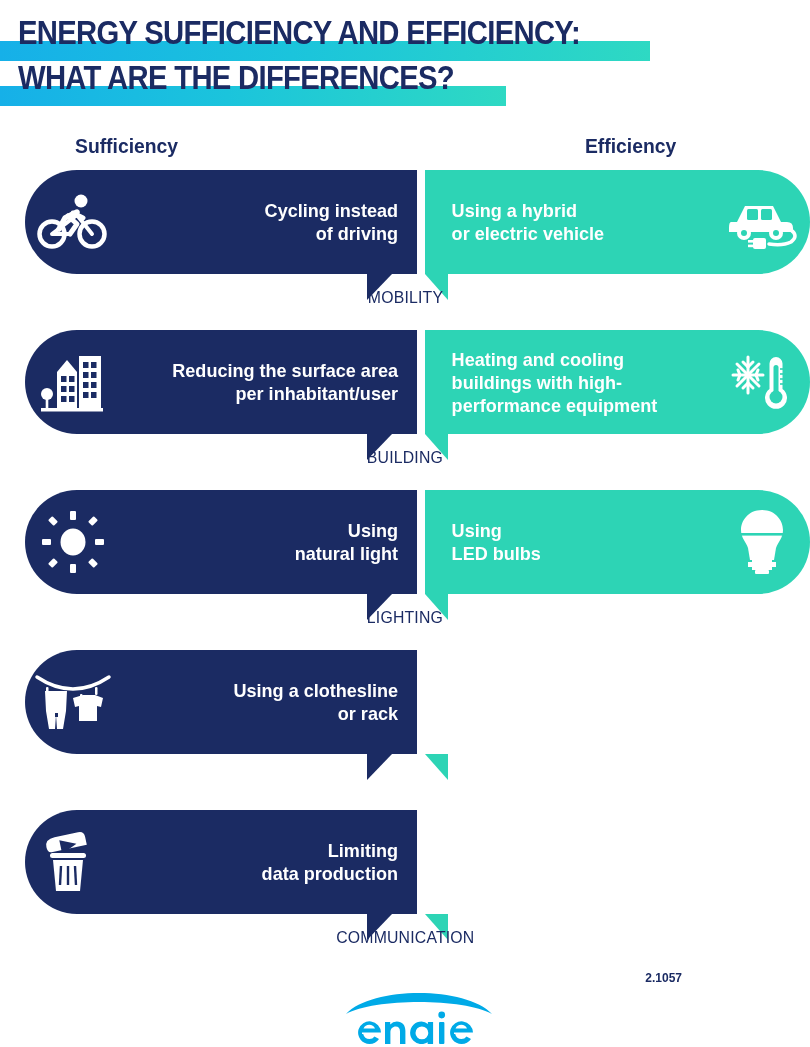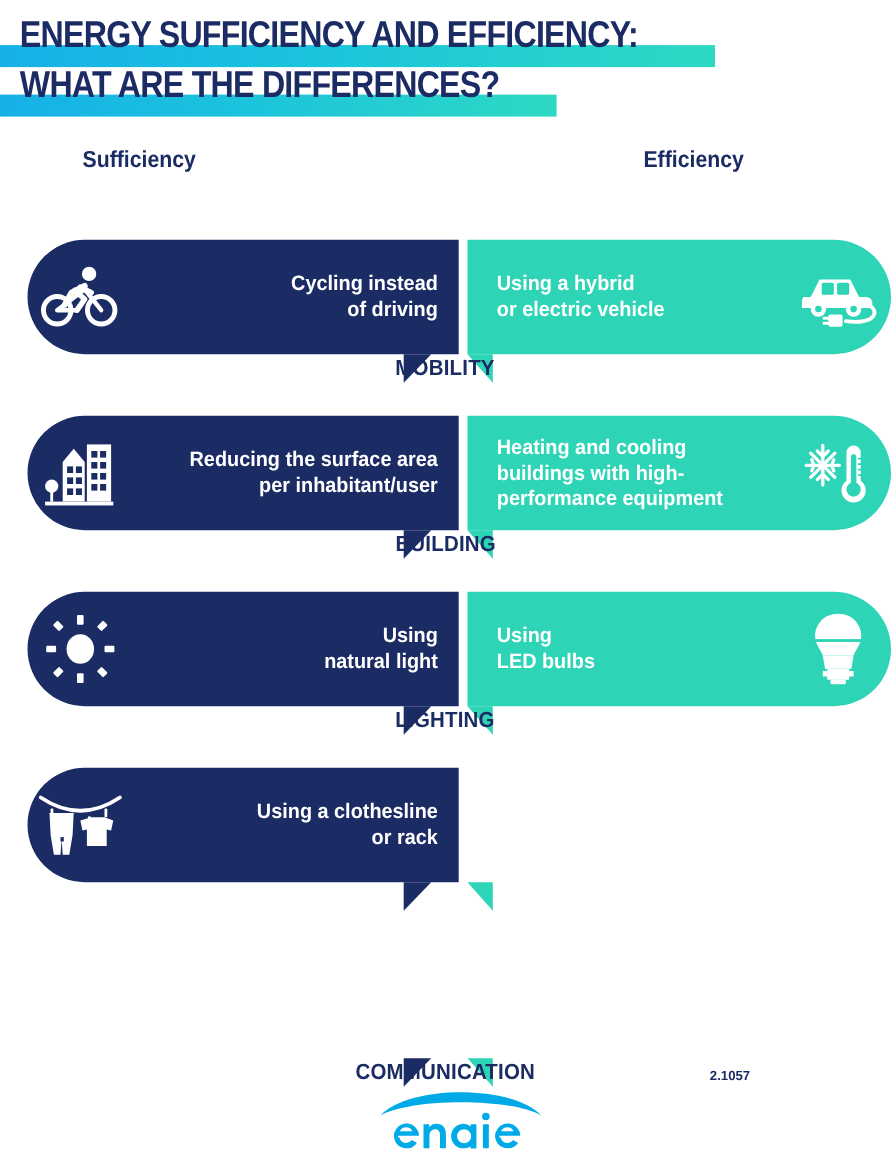--- a/index.html
+++ b/index.html
@@ -38,21 +38,21 @@
   .col-head {
     position: absolute; top: 134px;
     font-size: 21px; font-weight: 700; color: #1B2B63;
     font-family: "Liberation Sans Narrow", "Liberation Sans", sans-serif;
     transform: scaleX(0.92); 
   }
   .col-head.left  { left: 75px;  transform-origin: left top; }
   .col-head.right { right: 38px; transform-origin: right top; }
 
   
-  .rows { position: absolute; left: 0; top: 170px; width: 810px; margin-top: 48px; }
+  .rows { position: absolute; left: 0; top: 170px; width: 810px; }
   .row { position: relative; width: 810px; height: 160px; }
 
   .bubbles { position: relative; width: 810px; height: 114px; }
 
   .bubble {
     position: absolute; top: 0; height: 104px;
     display: flex; align-items: center;
   }
   .bubble .body {
     position: absolute; inset: 0;
@@ -95,24 +95,24 @@
     font-size: 19px;
     line-height: 23px;
     color: #ffffff;
     white-space: pre-line;
     transform: scaleX(0.95);
   }
   .bubble.left .txt  { flex: 1; text-align: right; padding-right: 20px; transform-origin: right center; }
   .bubble.right .txt { flex: 1; text-align: left;  padding-left: 28px;  transform-origin: left center; }
 
   .row-label {
-    position: absolute; top: 106px; left: 0; width: 810px;
+    position: absolute; top: 118px; left: 0; width: 810px;
     text-align: center;
     font-family: "Liberation Sans Narrow", "Liberation Sans", sans-serif;
-    font-weight: 700; font-size: 20px; letter-spacing: 0.2px;
+    font-weight: 400; font-size: 17px; letter-spacing: 0.2px;
     color: #1B2B63;
     text-transform: uppercase;
   }
   .row-label span { display:inline-block; transform: scaleX(0.93); }
 
   
   .date-text {
     position: absolute; right: 32px; top: 971px;
     font-family: "Liberation Sans Narrow", "Liberation Sans", sans-serif;
     font-weight: 700; font-size: 12px; color: #1B2B63;
@@ -322,20 +322,38 @@
 or rack</div>
         </div>
         <div class="tail left"></div>
 
         <div class="tail right"></div>
       </div>
     </div>
 
     <div class="row">
       <div class="bubbles">
+        <div class="bubble left">
+          <div class="body"></div>
+          <div class="icon-slot">
+            <svg width="62" height="66" viewBox="0 0 62 66">
+              <path d="M14 6 L38 6 Q44 6 44 12 L44 20 L8 20 Q4 20 4 14 Q4 6 14 6 Z" fill="#fff" transform="rotate(-12 24 14)"></path>
+              <path d="M18 10 L18 24 L34 17 Z" fill="#1B2B63" transform="rotate(-12 24 14)"></path>
+              <rect x="8" y="24" width="36" height="5" rx="2.5" fill="#fff"></rect>
+              <path d="M11 31 L41 31 L38 62 L14 62 Z" fill="#fff"></path>
+              <g stroke="#1B2B63" stroke-width="2.4">
+                <line x1="19" y1="37" x2="18" y2="56"></line>
+                <line x1="26" y1="37" x2="26" y2="56"></line>
+                <line x1="33" y1="37" x2="34" y2="56"></line>
+              </g>
+            </svg>
+          </div>
+          <div class="txt">Limiting
+data production</div>
+        </div>
         <div class="tail left"></div>
 
         <div class="tail right"></div>
       </div>
       <div class="row-label"><span>COMMUNICATION</span></div>
     </div>
 
   </div>
 
   <div class="date-text">2.1057</div>

